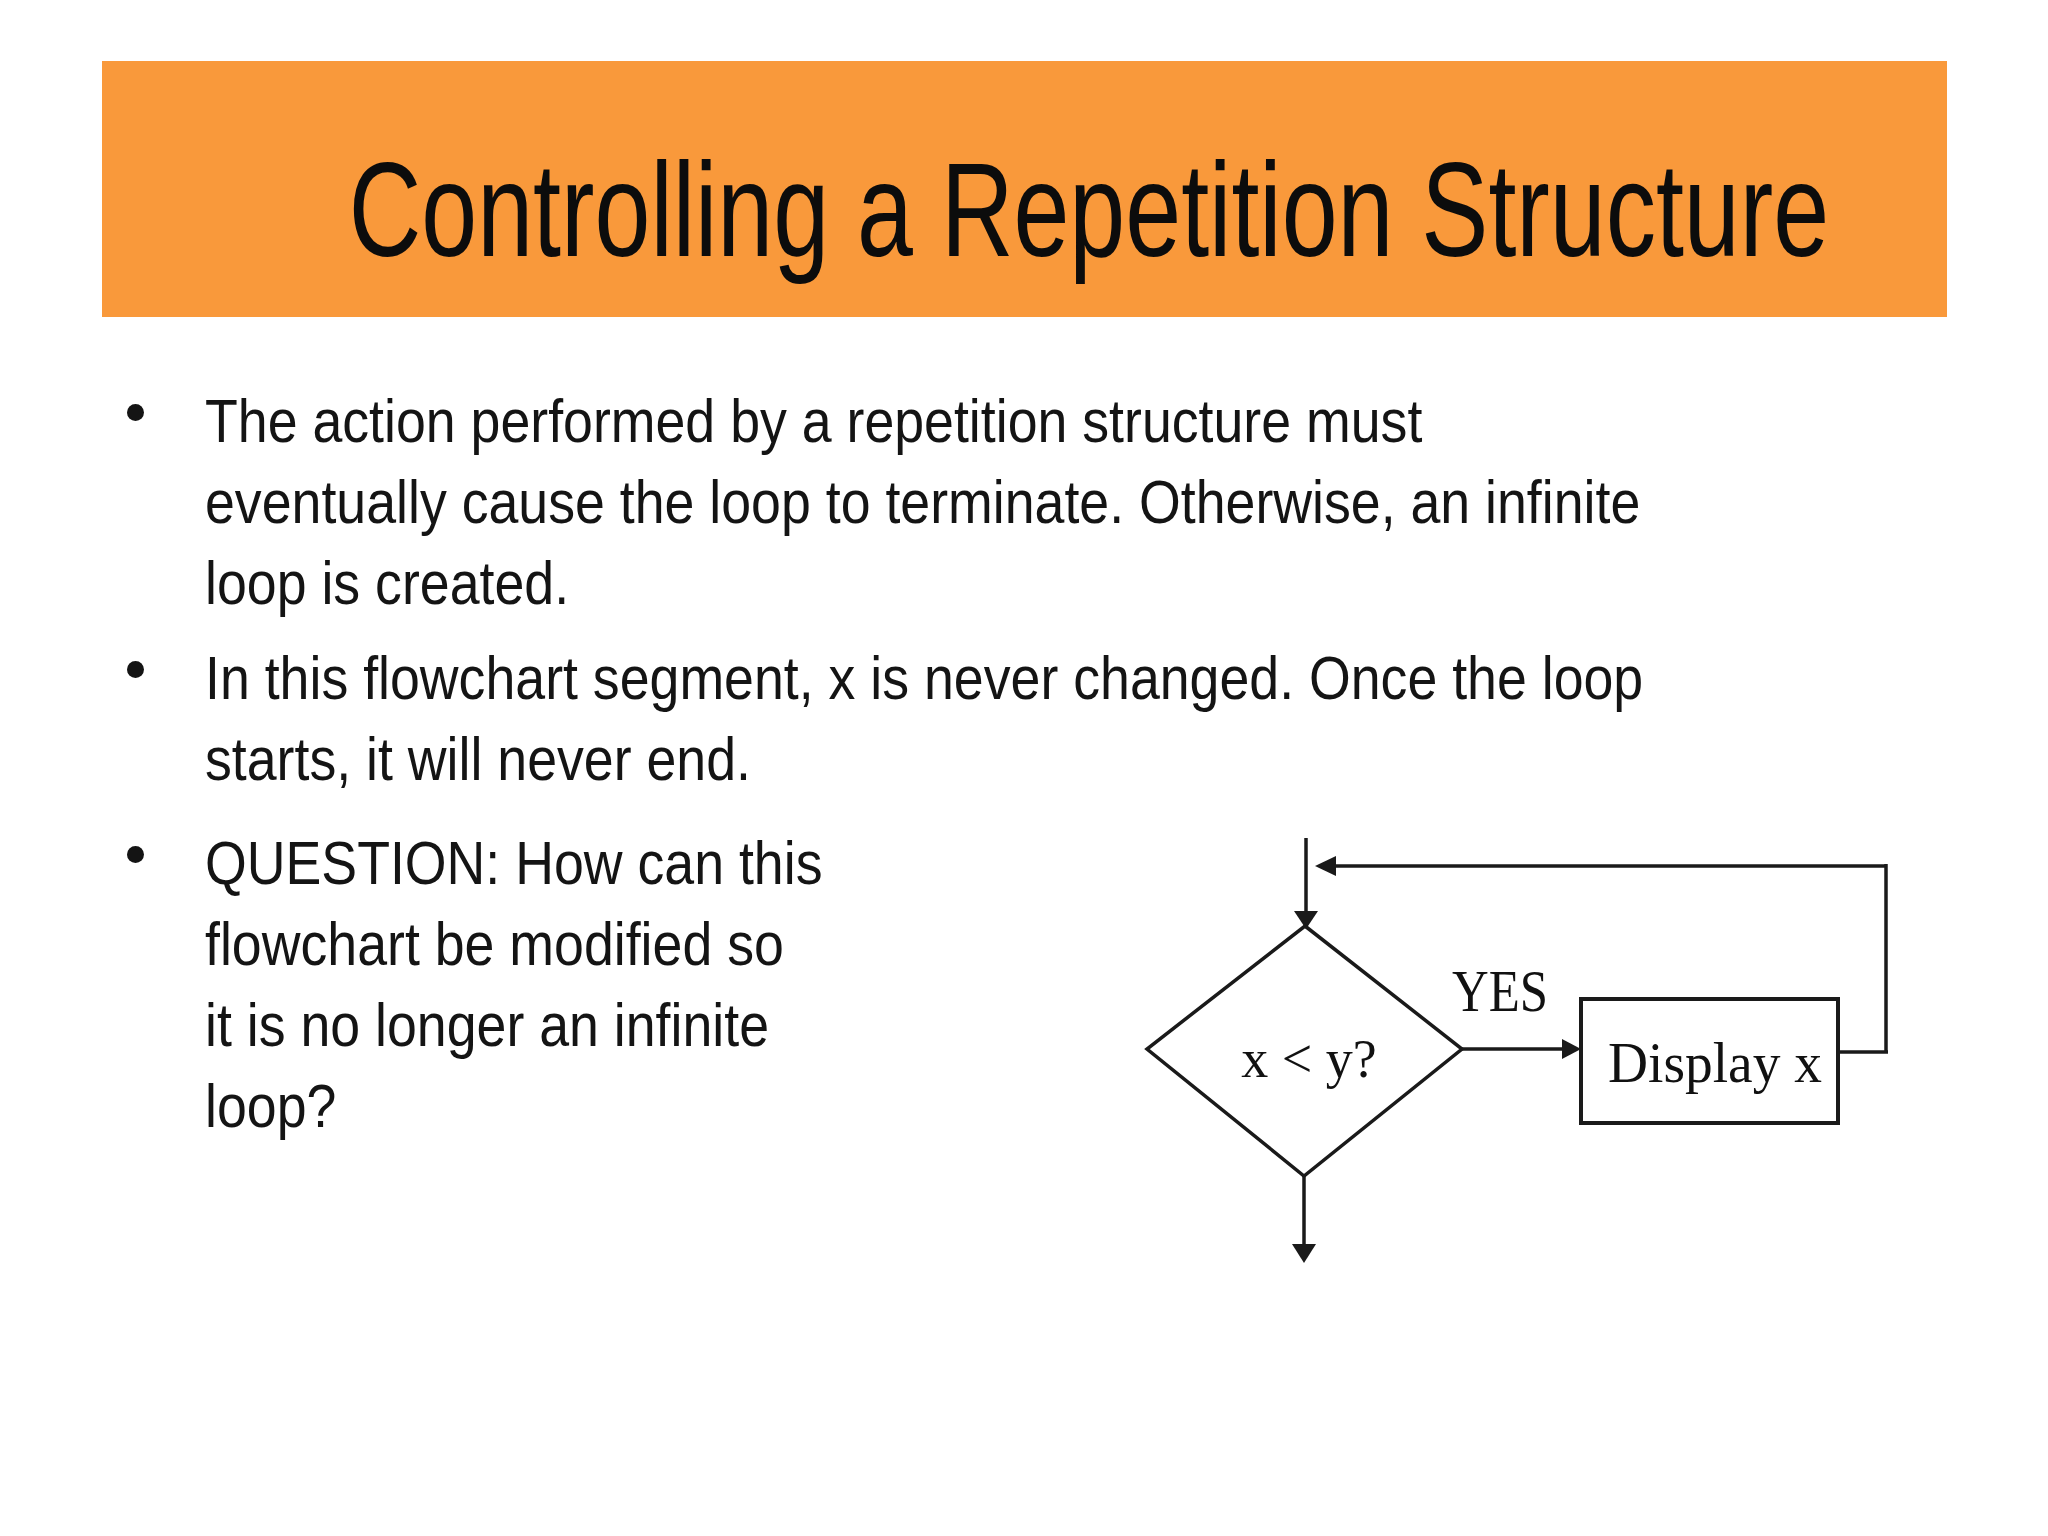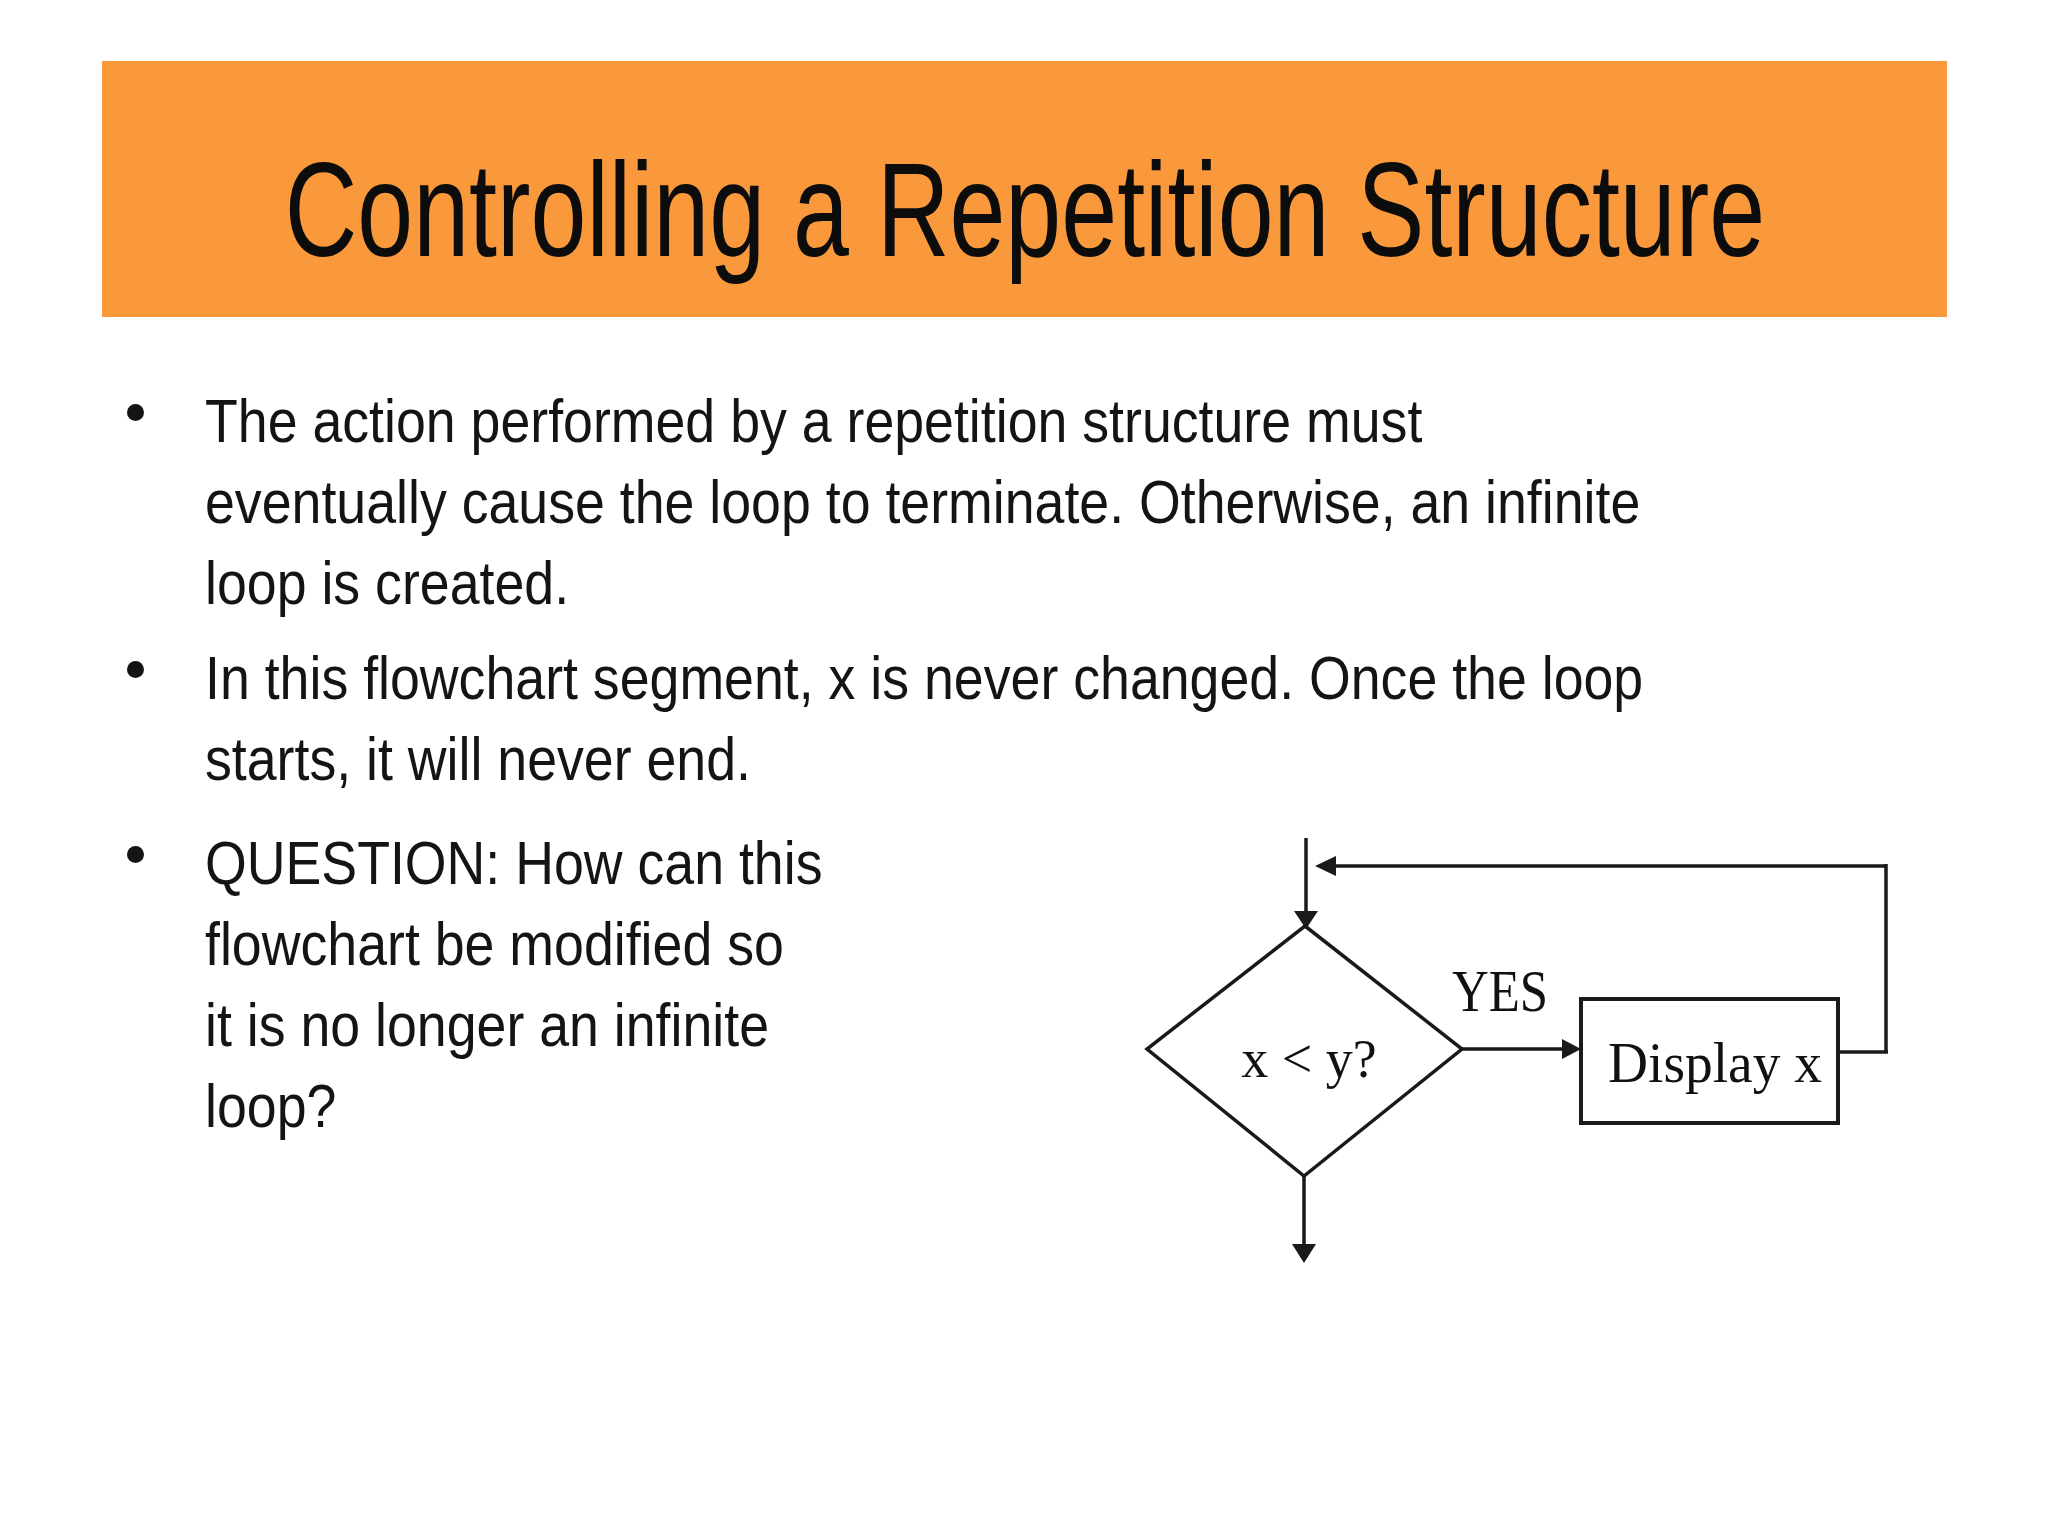--- a/index.html
+++ b/index.html
@@ -2,21 +2,21 @@
 <html><head>
 <meta charset="utf-8">
 <style>
   html,body{margin:0;padding:0;background:#ffffff;}
   body{width:2048px;height:1536px;overflow:hidden;position:relative;
        font-family:"Liberation Sans", sans-serif;}
   .slide{position:absolute;left:0;top:0;width:2048px;height:1536px;background:#ffffff;}
 
   
   .banner{position:absolute;left:102px;top:61px;width:1845px;height:256px;
-          background:#F9993B;display:flex;justify-content:center;align-items:flex-start;}
+          background:#F9993B;display:flex;align-items:flex-start;}
   .title{margin-top:82px;font-size:134px;line-height:1;color:#0c0c0c;
          white-space:nowrap;transform:scaleX(0.75);transform-origin:center top;
          font-family:"Liberation Sans", sans-serif;}
 
   
   .para{position:absolute;left:205px;font-size:61px;line-height:81px;color:#141414;
         transform:scaleX(0.88);transform-origin:left top;}
   .bline{white-space:nowrap;height:81px;}
   .para-1{top:381px;}
   .para-2{top:638px;}

